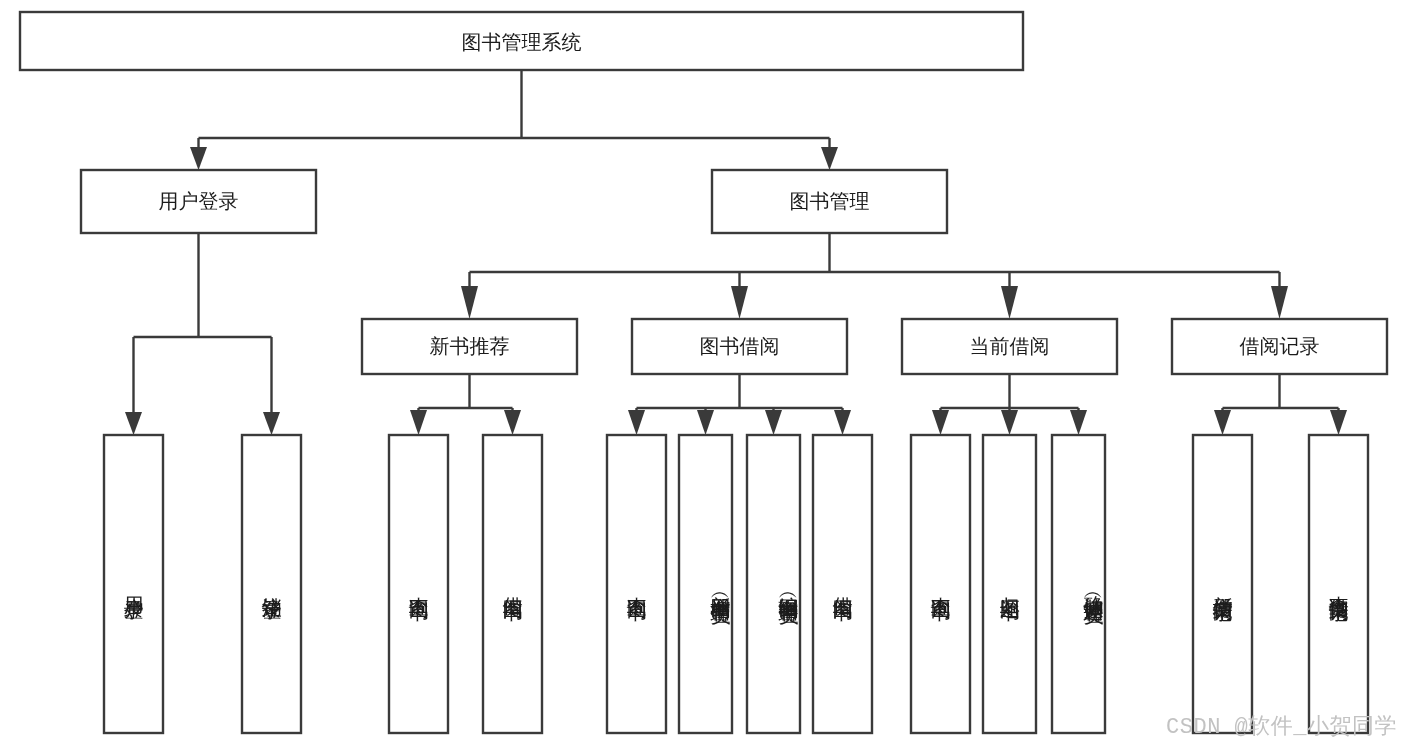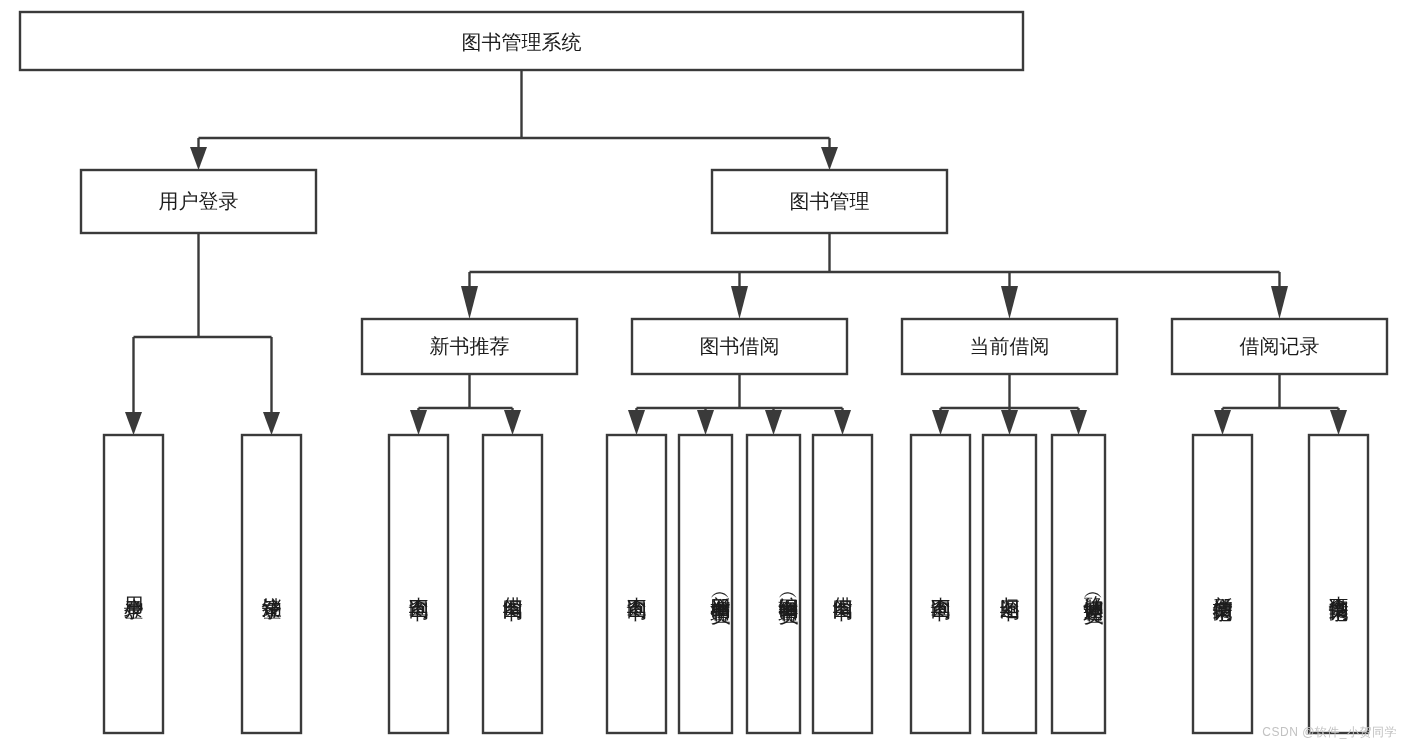--- a/index.html
+++ b/index.html
@@ -63,22 +63,22 @@
     align-items: center;
     justify-content: center;
     white-space: nowrap;
     pointer-events: none;
     user-select: none;
   }
   .watermark {
     position: absolute;
     right: 8px;
     bottom: 6px;
-    font-family: Liberation Sans, sans-serif;
-    font-size: 12px;
+    font-family: Liberation Mono, monospace;
+    font-size: 22px;
     color: #c2c2c2;
     letter-spacing: 0.5px;
     white-space: nowrap;
   }
 </style>
 </head>
 <body>
 
 <div id="diagram-root">
 

